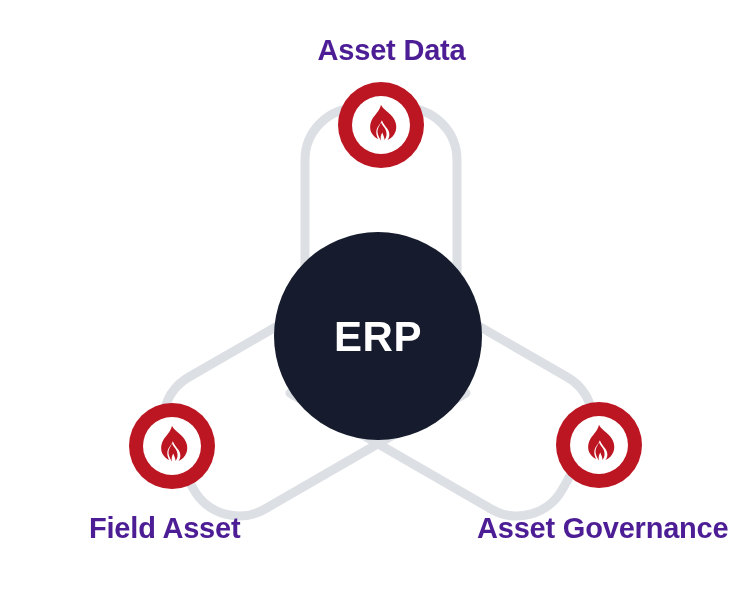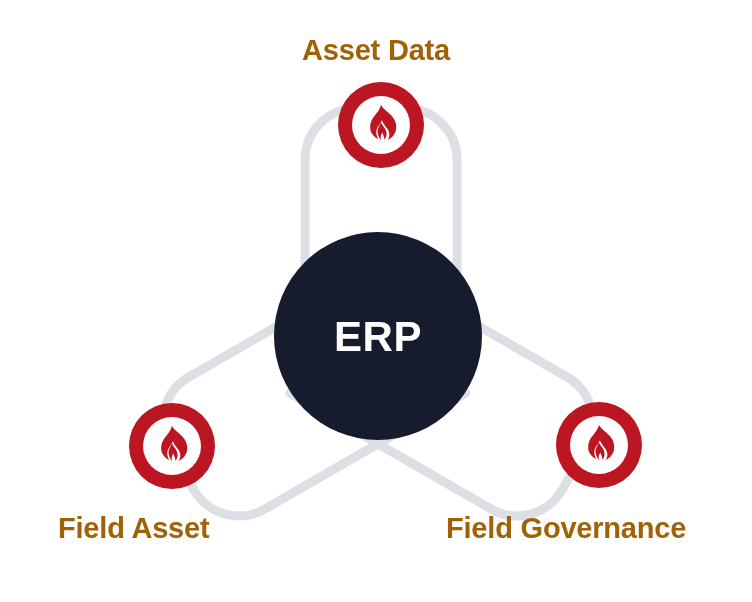--- a/index.html
+++ b/index.html
@@ -23,24 +23,25 @@
     left: 0;
     top: 0;
     width: 752px;
     height: 602px;
     display: block;
   }
   .node-label {
     position: absolute;
     font-size: 29px;
     font-weight: 700;
-    color: #a16207;
+    color: #4c1d95;
     letter-spacing: -0.2px;
     white-space: nowrap;
     line-height: 1;
+    padding-left: 31px;
   }
   #label-asset-data {
     left: 0;
     right: 0;
     top: 36px;
     text-align: center;
   }
   #label-field-data {
     left: 58px;
     top: 514px;
@@ -144,15 +145,15 @@
           <use href="#flame-glyph"></use>
         </g>
       </g>
     </g>
   </svg>
 
   <div class="node-label" id="label-asset-data">Asset Data</div>
 
   <div class="node-label" id="label-field-data">Field Asset</div>
 
-  <div class="node-label" id="label-data-governance">Field Governance</div>
+  <div class="node-label" id="label-data-governance">Asset Governance</div>
 
 </div>
 
 </body></html>

